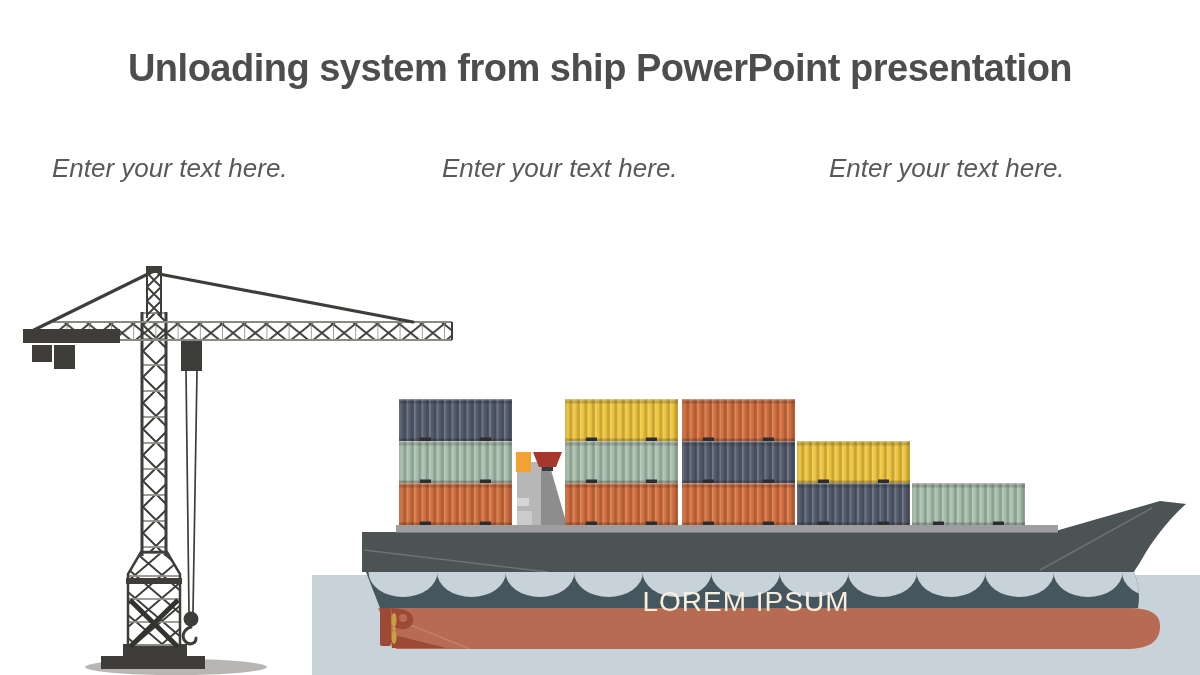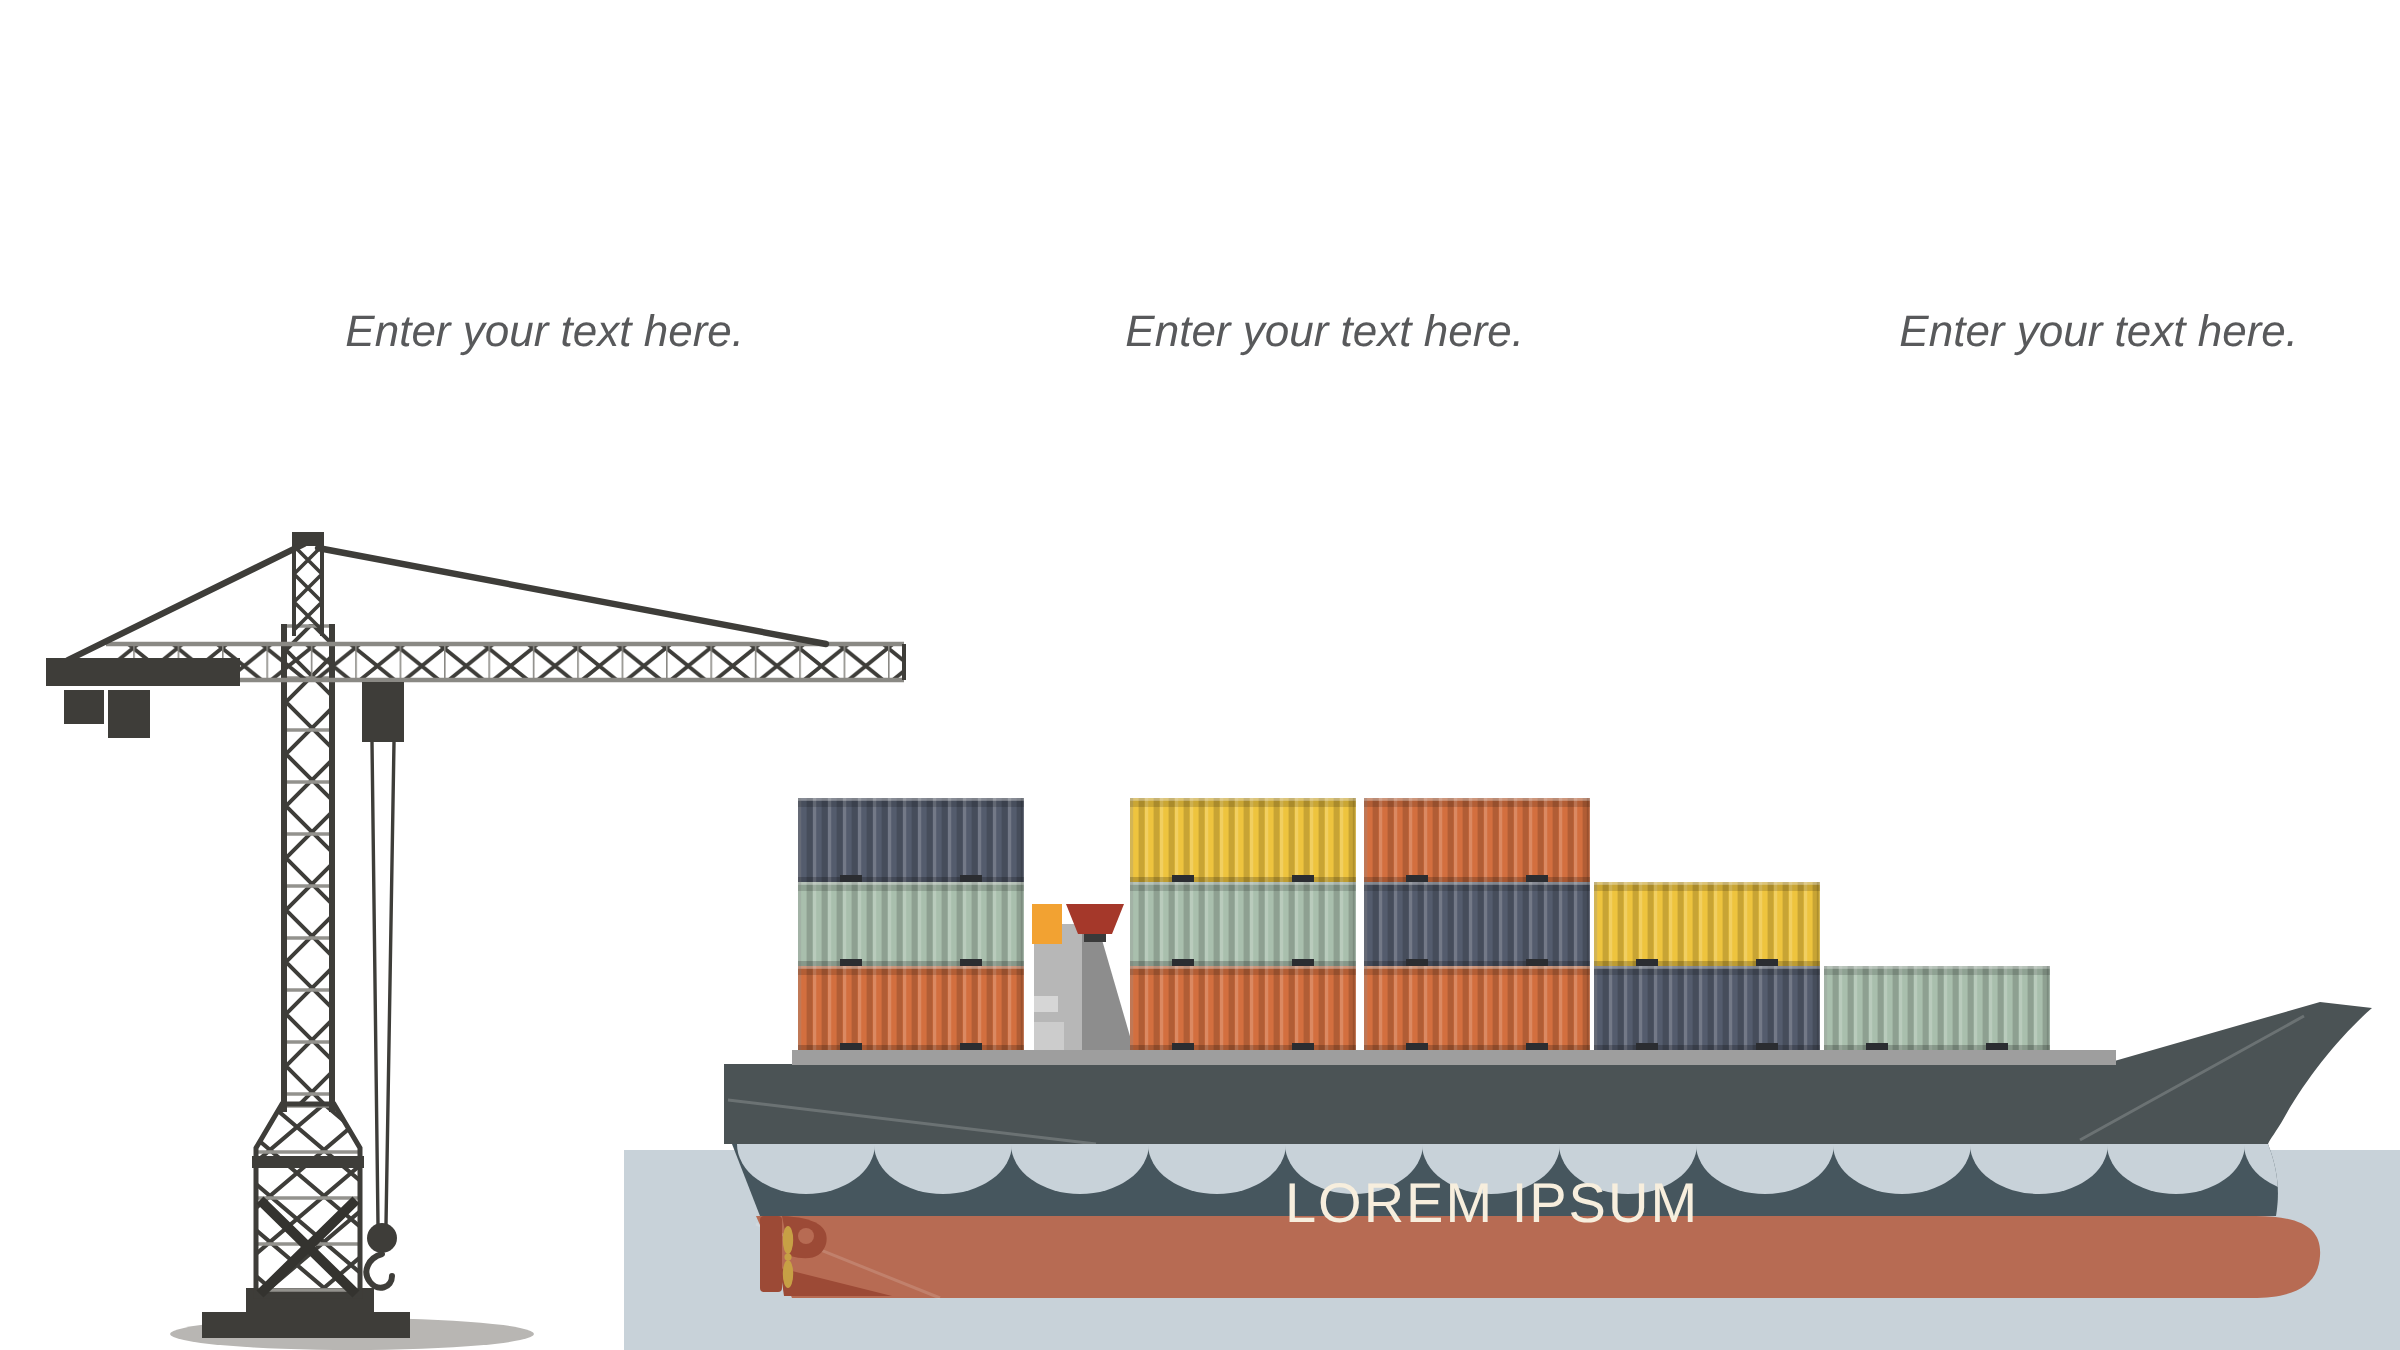--- a/index.html
+++ b/index.html
@@ -1,31 +1,32 @@
 <!DOCTYPE html>
 <html><head>
 <meta charset="utf-8">
 <style>
   html,body{margin:0;padding:0;background:#ffffff;}
   .slide{position:relative;width:1200px;height:675px;background:#ffffff;overflow:hidden;
          font-family:"Liberation Sans",sans-serif;}
   .title{position:absolute;top:22px;left:0;width:100%;text-align:center;
          font-size:38px;font-weight:700;letter-spacing:-0.5px;color:#4d4d4d;}
-  .ph{position:absolute;top:153px;width:320px;text-align:right;font-style:italic;
-      font-size:22px;color:#58595b;}
+  .ph{position:absolute;top:153px;width:320px;text-align:left;font-style:italic;
+      font-size:26px;color:#58595b;}
   .ph1{left:52px}.ph2{left:442px}.ph3{left:829px}
   .illu{position:absolute;left:0;top:0;}
   .shipname{position:absolute;left:596px;top:586px;width:300px;text-align:center;
             font-size:28px;font-weight:400;letter-spacing:1px;color:#f7eedd;}
 </style>
 </head>
 <body>
 
 <div class="slide">
 
+  <h1 class="title">Unloading system from ship PowerPoint presentation</h1>
 
   <div class="ph ph1">Enter your text here.</div>
   <div class="ph ph2">Enter your text here.</div>
   <div class="ph ph3">Enter your text here.</div>
 
   <svg class="illu" width="1200" height="675" viewBox="0 0 1200 675">
     <defs>
       <pattern id="ridges" width="7.5" height="10" patternUnits="userSpaceOnUse">
         <rect x="4.3" width="3" height="10" fill="#000" opacity="0.16"></rect>
         <rect x="0" width="1.6" height="10" fill="#fff" opacity="0.18"></rect>

